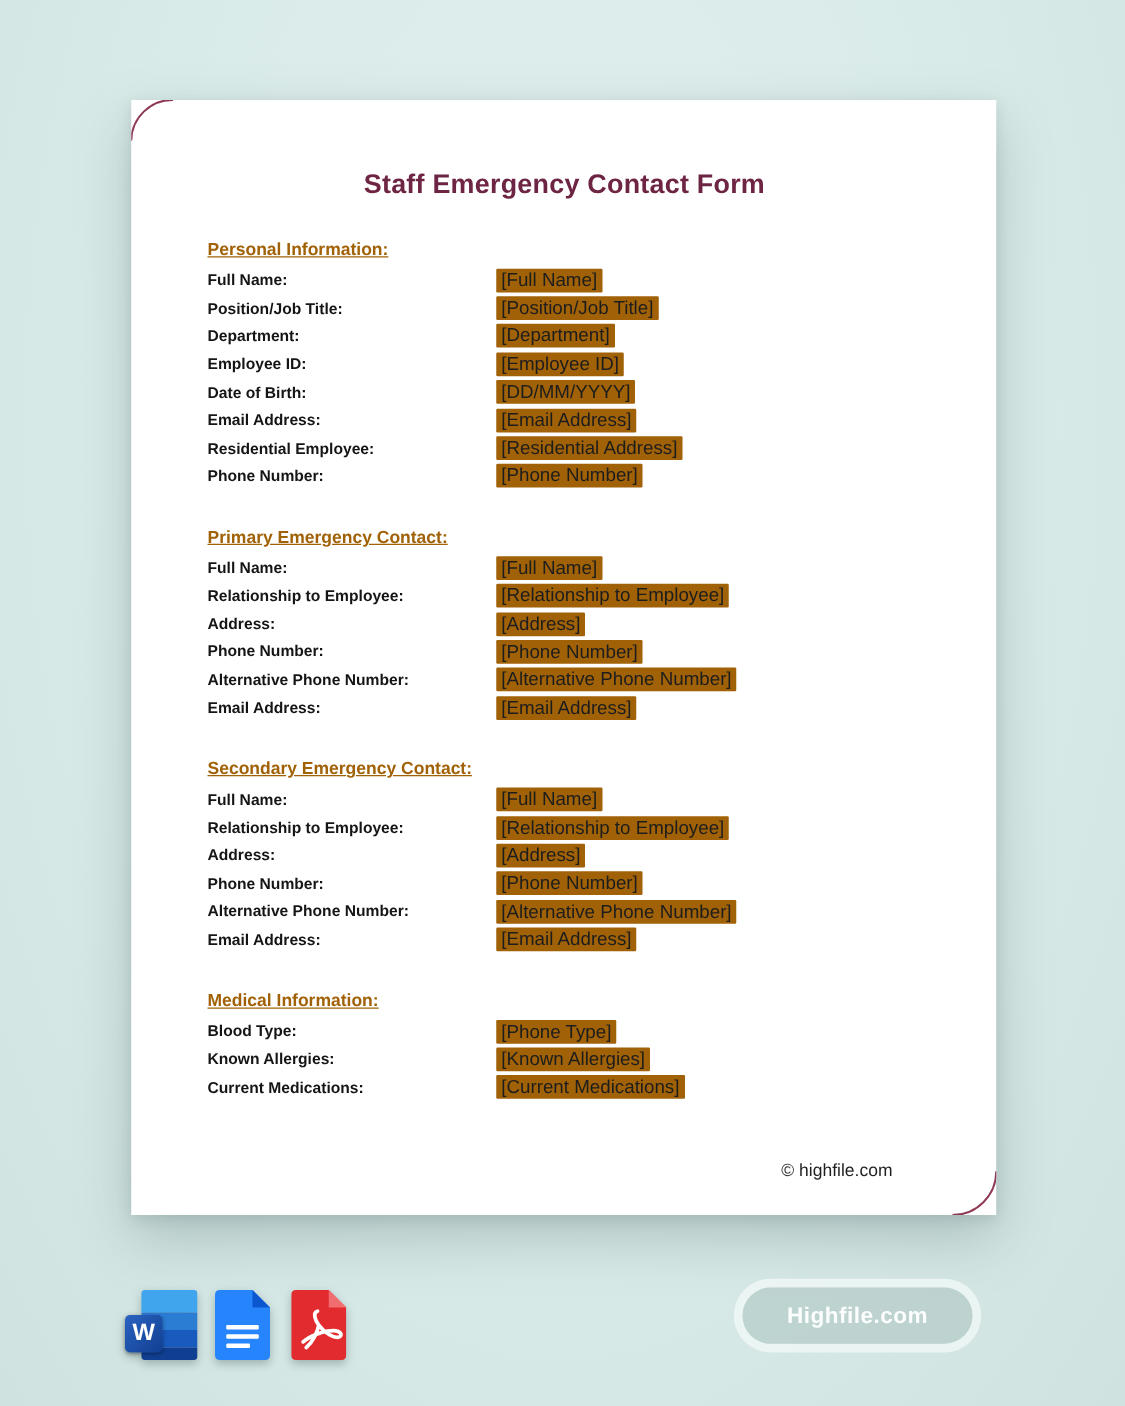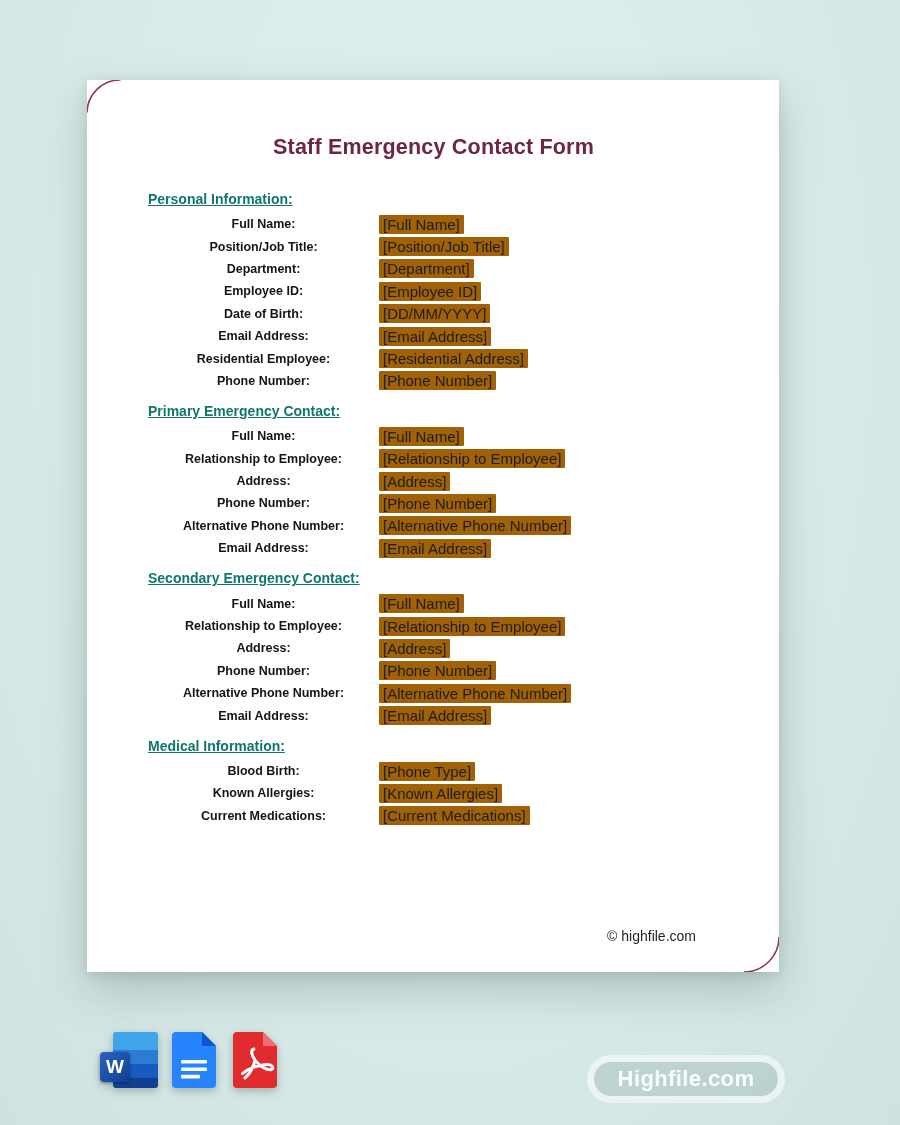--- a/index.html
+++ b/index.html
@@ -6,41 +6,41 @@
   body{
     width:900px;height:1125px;
     font-family:"Liberation Sans",sans-serif;
     background:radial-gradient(ellipse at 50% 30%, #e1efed 0%, #d9ebe9 55%, #cfe2e0 100%);
     overflow:hidden;
   }
   .canvas{position:relative;width:900px;height:1125px;overflow:hidden;}
 
   
   .doc-page{
-    position:absolute;left:87px;top:80px;width:692px;height:892px;
+    position:absolute;left:105px;top:80px;width:692px;height:892px;
     background:#ffffff;
     box-shadow:0 18px 42px rgba(88,112,112,.33), 0 3px 10px rgba(88,112,112,.18);
   }
   .arc-tl{position:absolute;left:0;top:0;}
   .arc-br{position:absolute;right:0;bottom:0;}
 
   .doc-inner{padding:53px 60px 0 61px;}
   .doc-title{
     font-size:21.5px;font-weight:bold;color:#6e2443;
     text-align:center;line-height:28px;letter-spacing:.2px;
   }
-  .section{margin-top:10px;}
+  .section{margin-top:28px;}
   .section.first{margin-top:29px;}
   .section-heading{
-    font-size:14px;font-weight:bold;color:#0f766e;
+    font-size:14px;font-weight:bold;color:#a16207;
     line-height:19px;margin:0 0 4px 0;
     text-decoration:underline;
   }
   .row{display:flex;align-items:center;height:22.4px;}
-  .row .label{width:231px;flex:0 0 231px;font-size:12.5px;font-weight:bold;color:#151515;text-align:center;}
+  .row .label{width:231px;flex:0 0 231px;font-size:12.5px;font-weight:bold;color:#151515;}
   .row .value{
     font-size:15px;color:#1d1d1d;background:#a16207;
     padding:1px 4px;border-radius:1px;white-space:nowrap;
   }
   .copyright{position:absolute;right:83px;bottom:28px;font-size:14px;color:#1f1f1f;}
 
   
   .dl-icon{position:absolute;filter:drop-shadow(0 3px 4px rgba(50,75,75,.35));}
   .word-icon{left:100px;top:1032px;width:58px;height:56px;}
   .word-doc{position:absolute;left:13px;top:0;width:45px;height:56px;border-radius:3px;overflow:hidden;display:flex;flex-direction:column;}
@@ -53,25 +53,25 @@
     background:linear-gradient(135deg,#2b63c1,#103f91);
     color:#fff;font-weight:bold;font-size:19px;
     display:flex;align-items:center;justify-content:center;
     box-shadow:0 1px 3px rgba(0,0,0,.35);
   }
   .docs-icon{left:172px;top:1032px;width:44px;height:56px;}
   .pdf-icon{left:233px;top:1032px;width:44px;height:56px;}
 
   
   .watermark-pill{
-    position:absolute;left:594px;top:1062px;width:184px;height:34px;
+    position:absolute;left:594px;top:1030px;width:184px;height:45px;
     border-radius:24px;background:rgba(171,194,192,.55);
     box-shadow:0 0 0 7px rgba(240,248,246,.8);
     display:flex;align-items:center;justify-content:center;
-    color:#fcfefe;font-size:22px;font-weight:bold;letter-spacing:.4px;
+    color:#fcfefe;font-size:18px;font-weight:bold;letter-spacing:.4px;
   }
 </style>
 </head>
 <body>
 
 <div class="canvas">
 
   <div class="doc-page">
     <svg class="arc-tl" width="40" height="40" viewBox="0 0 40 40">
       <path d="M 33.5 0 A 33 33 0 0 0 0 32.5" fill="none" stroke="#8e3a55" stroke-width="1.6"></path>
@@ -171,21 +171,21 @@
         </div>
         <div class="row">
           <span class="label">Email Address:</span>
           <span class="value">[Email Address]</span>
         </div>
       </div>
 
       <div class="section">
         <div class="section-heading">Medical Information:</div>
         <div class="row">
-          <span class="label">Blood Birth:</span>
+          <span class="label">Blood Type:</span>
           <span class="value">[Phone Type]</span>
         </div>
         <div class="row">
           <span class="label">Known Allergies:</span>
           <span class="value">[Known Allergies]</span>
         </div>
         <div class="row">
           <span class="label">Current Medications:</span>
           <span class="value">[Current Medications]</span>
         </div>

